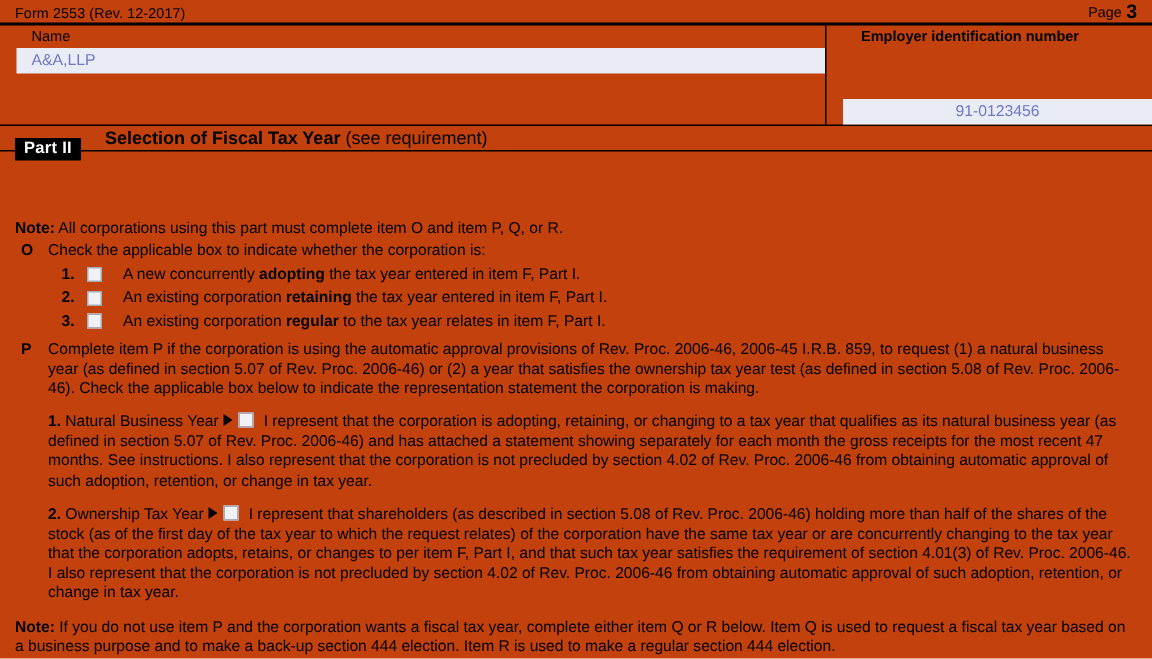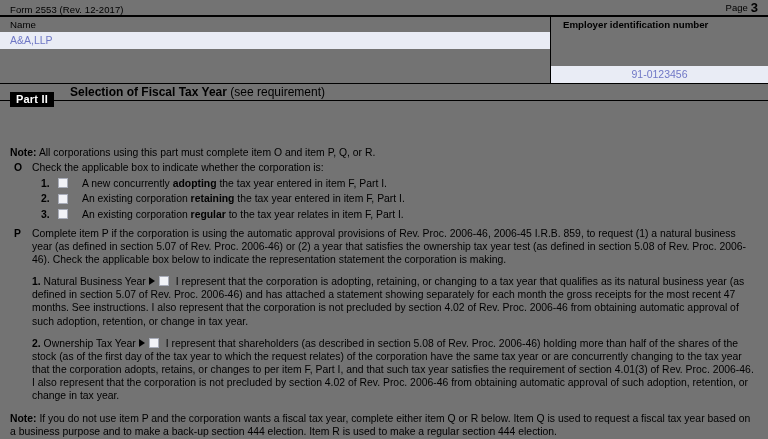--- a/index.html
+++ b/index.html
@@ -13,21 +13,21 @@
     font-family: "Liberation Sans", sans-serif;
     color: #000000;
     -webkit-font-smoothing: antialiased;
   }
   .page {
     position: relative;
     width: 768px;
     height: 439px;
     box-sizing: border-box;
     overflow: hidden;
-    background: #737373;
+    background: #c2410c;
   }
 
   
   .form-head {
     display: flex;
     align-items: flex-end;
     justify-content: space-between;
     padding: 2px 10px 1px 10px;
     border-bottom: 2px solid #000;
     height: 17px;
@@ -50,21 +50,21 @@
     vertical-align: -1px;
   }
 
   
   .ident {
     display: flex;
     border-bottom: 1.6px solid #000;
   }
   .ident-cell {
     box-sizing: border-box;
-    padding: 1px 0 0 0;
+    padding: 1px 0 0 11px;
   }
   .ident-name {
     width: 551px;
     border-right: 1.3px solid #000;
   }
   .ident-ein {
     width: 217px;
   }
   .cell-label {
     font-size: 9.7px;

